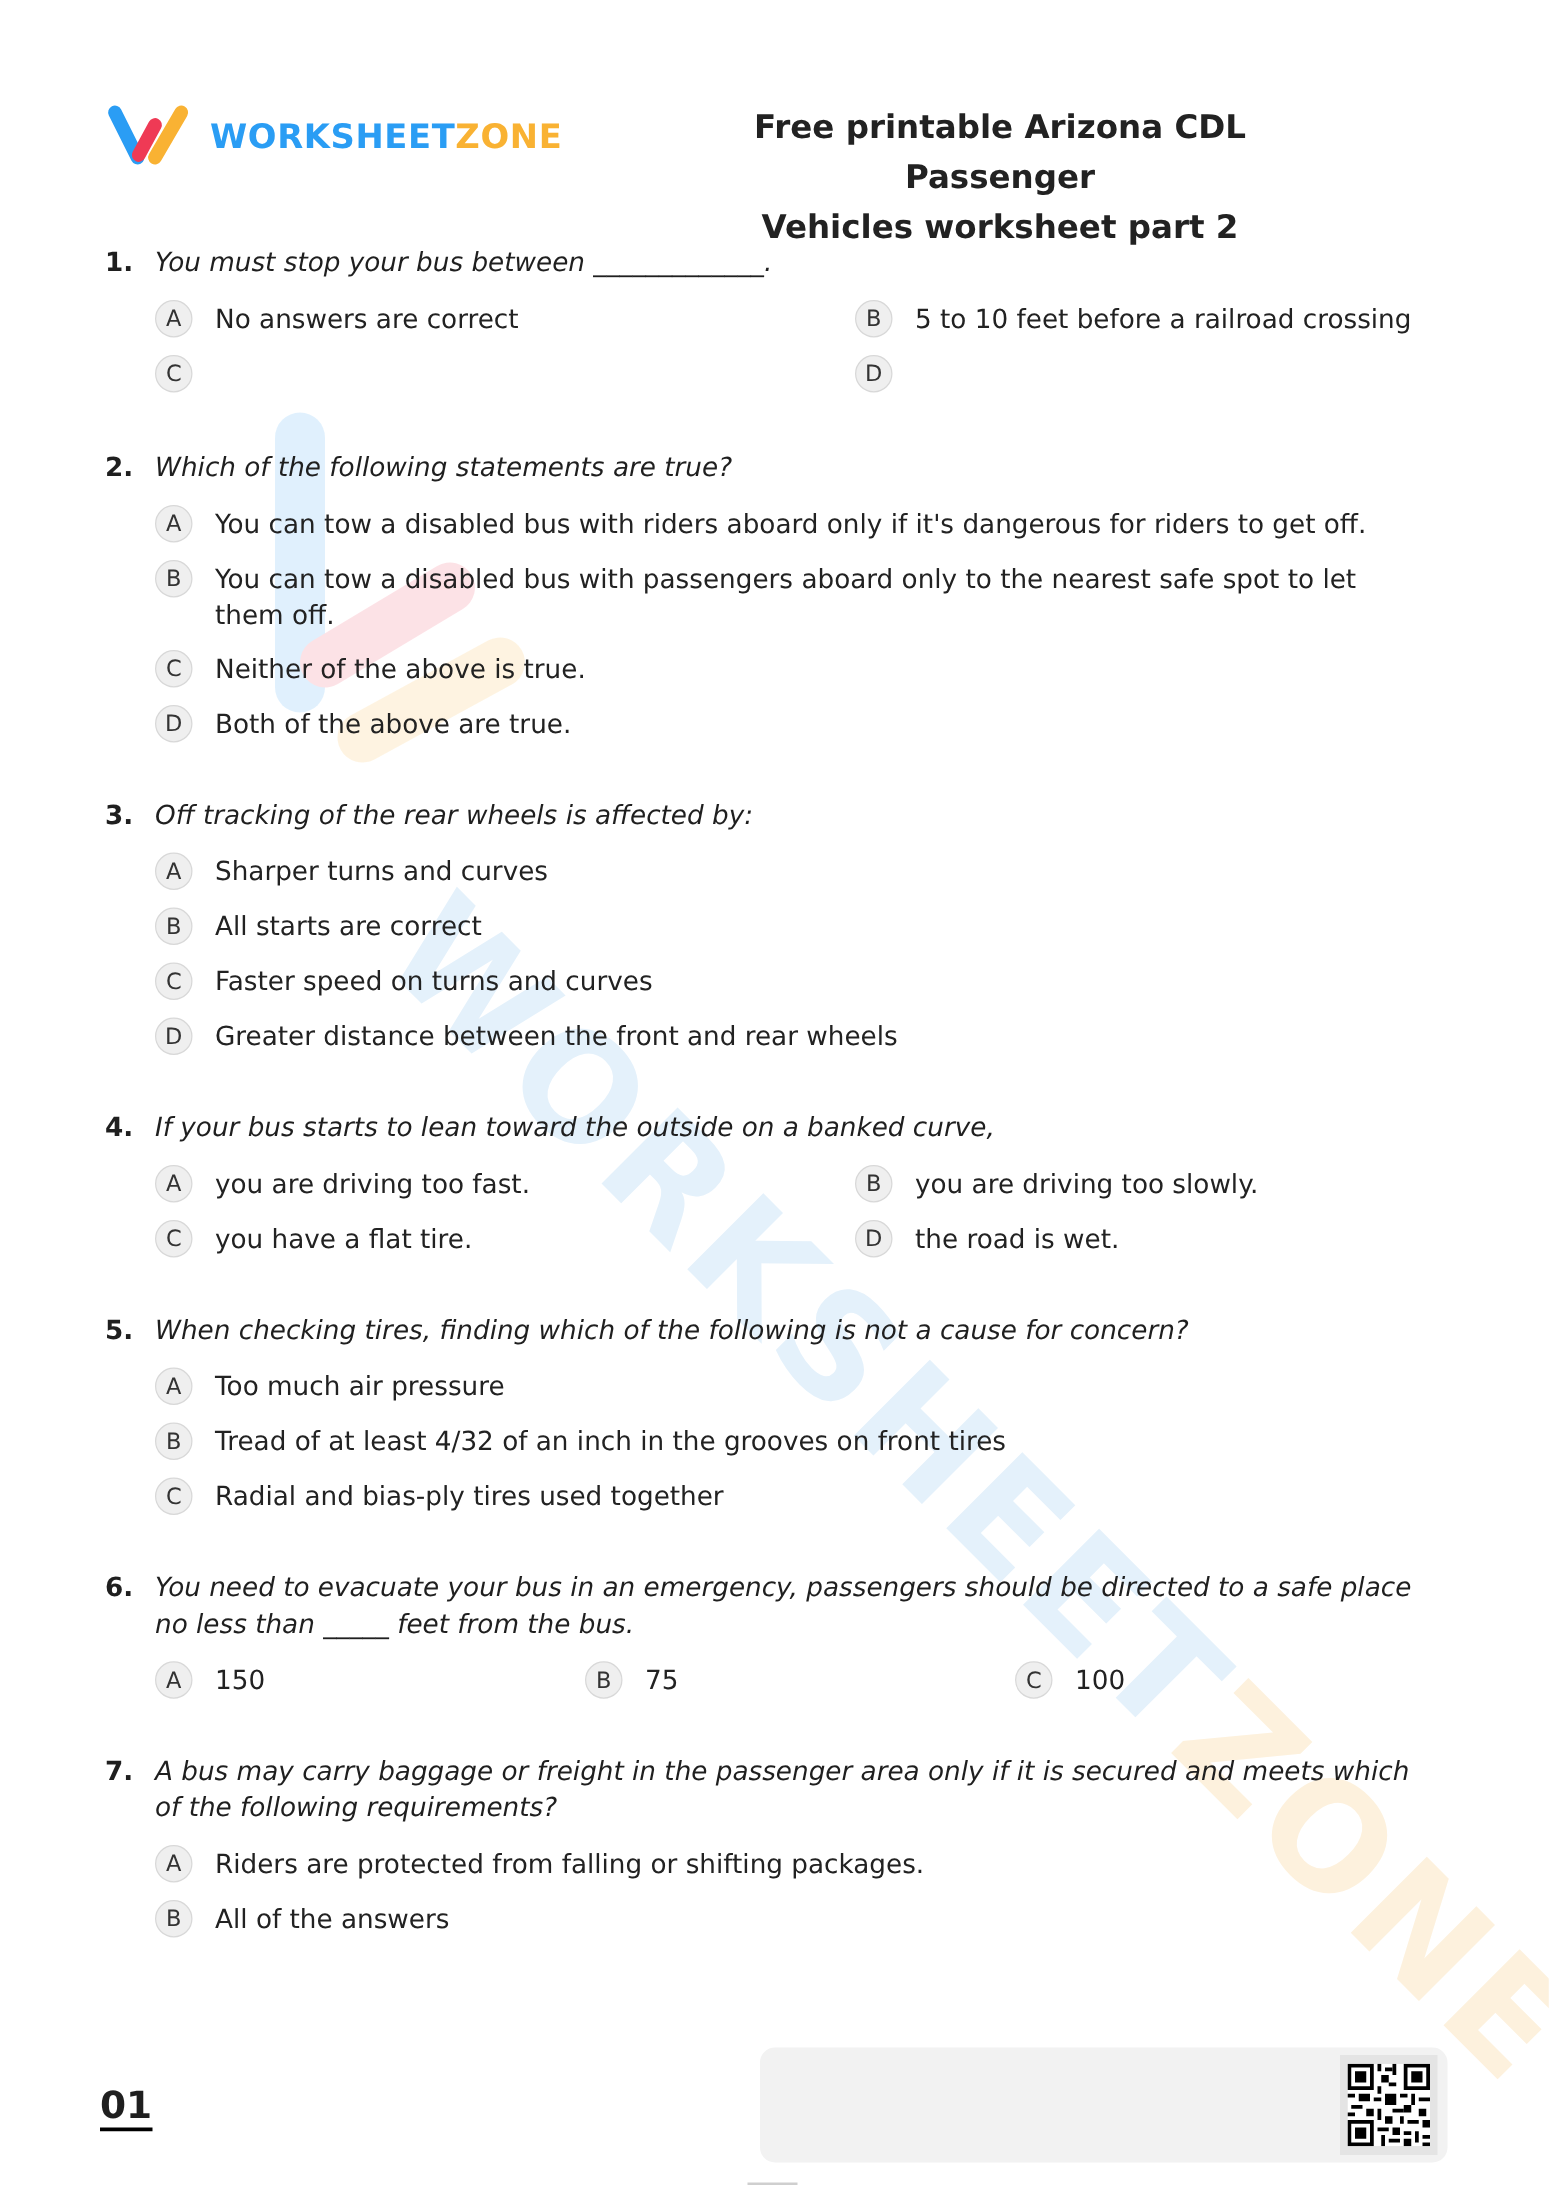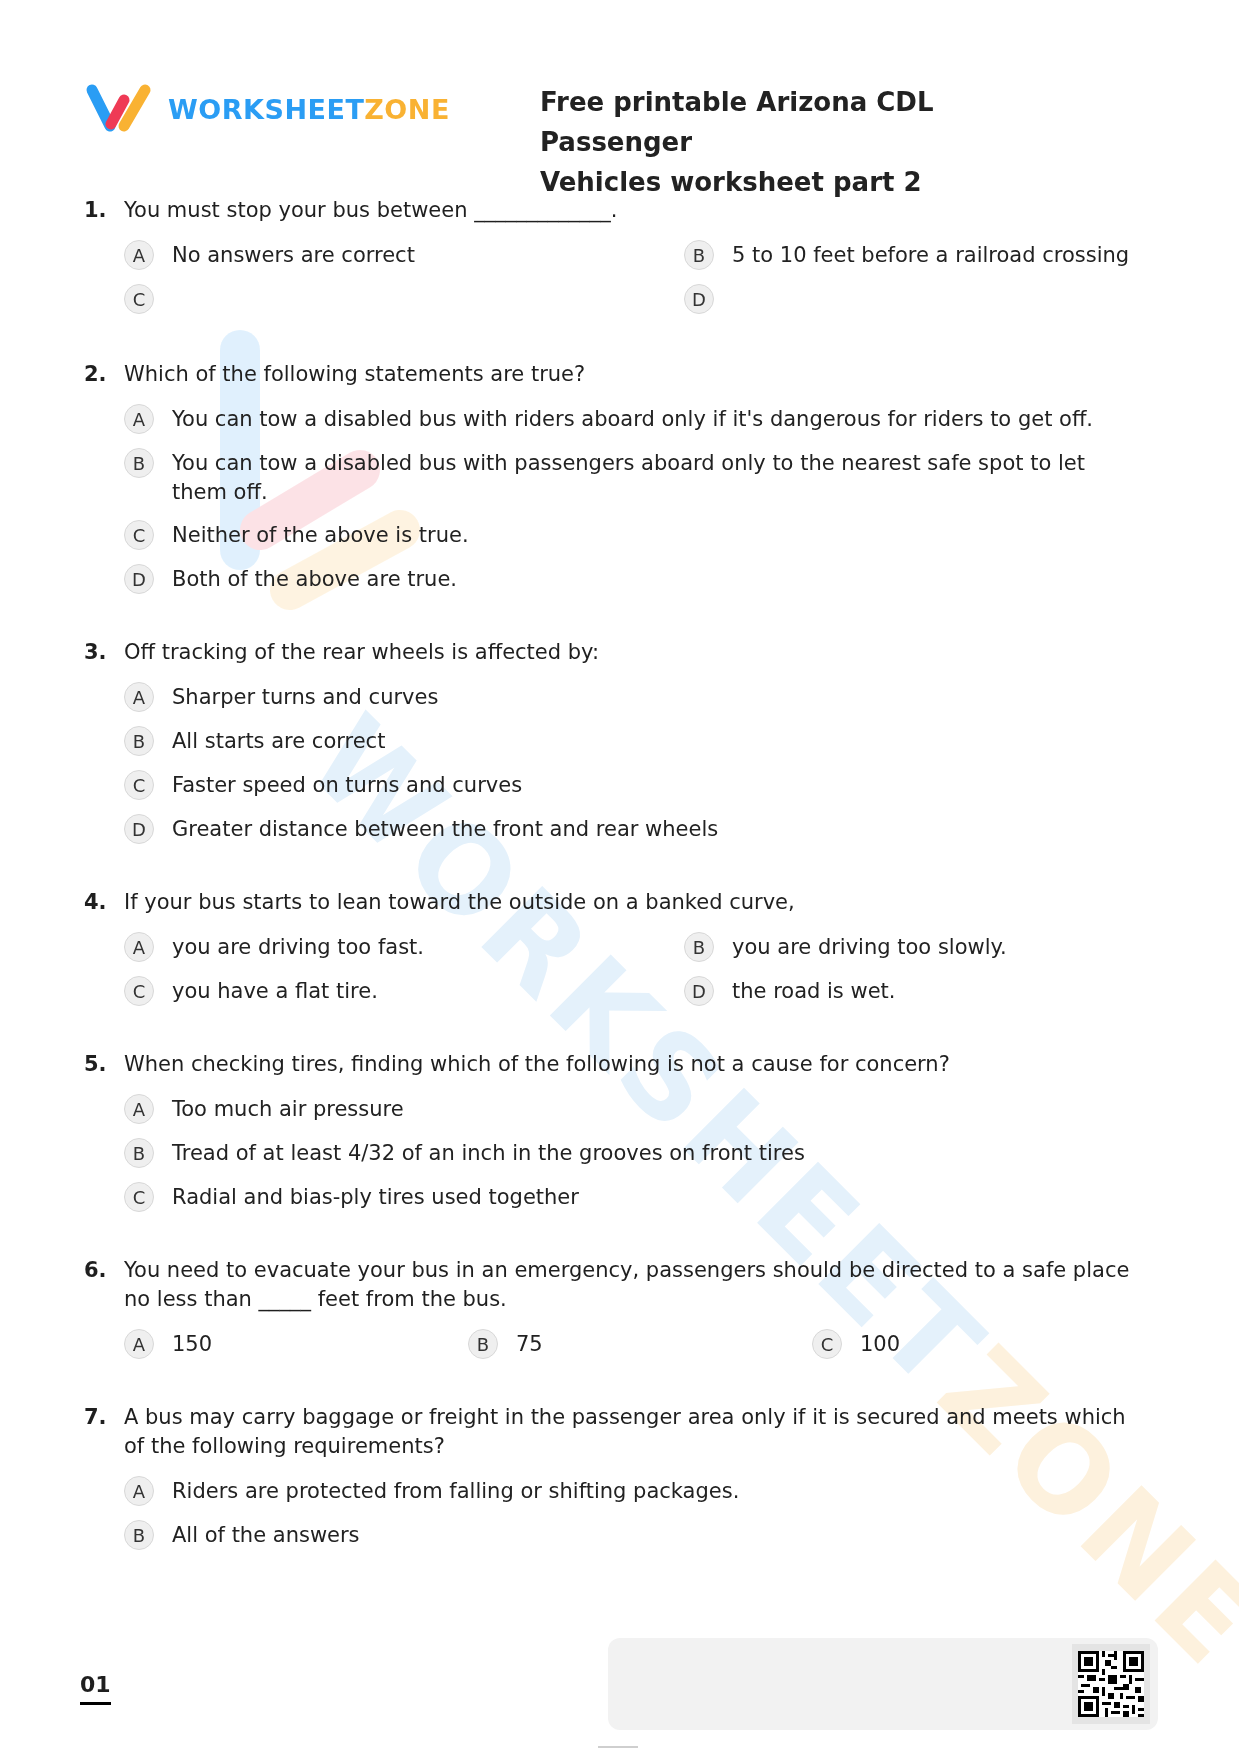--- a/index.html
+++ b/index.html
@@ -11,36 +11,36 @@
              font-size: 118px; font-weight: bold; letter-spacing: 6px; white-space: nowrap; }
   .wm-text .b { color: #e4f1fb; }
   .wm-text .o { color: #fdf1dd; }
 
   .header { position: absolute; left: 0; top: 0; width: 1239px; height: 170px; z-index: 1; }
   .logo { position: absolute; left: 84px; top: 82px; display: flex; align-items: center; }
   .logo-mark { width: 70px; height: 54px; position: relative; }
   .logo-text { margin-left: 14px; font-size: 27px; font-weight: bold; letter-spacing: 0.5px; }
   .logo-text .blue { color: #2a9df4; }
   .logo-text .orange { color: #f9b233; }
-  .title { position: absolute; left: 540px; top: 82px; width: 520px; text-align: left;
+  .title { position: absolute; left: 540px; top: 82px; width: 520px; text-align: center;
            font-size: 26px; font-weight: bold; line-height: 40px; color: #222; }
 
   .questions { position: absolute; left: 0; top: 0; z-index: 1; width: 1239px; }
   .q { position: absolute; left: 84px; width: 1080px; }
   .q-head { display: flex; font-size: 21px; line-height: 29px; }
   .q-num { width: 40px; font-weight: bold; flex: none; }
-  .q-text { flex: 1; }
+  .q-text { flex: 1; font-style: italic; }
   .opts { position: relative; margin-left: 40px; }
   .opt { position: absolute; display: flex; align-items: flex-start; font-size: 21px; line-height: 29px; }
   .badge { width: 30px; height: 30px; border-radius: 50%; background: #efefef; border: 1px solid #d8d8d8;
            box-sizing: border-box; display: flex; align-items: center; justify-content: center;
            font-size: 18px; color: #333; flex: none; margin-right: 18px; margin-top: -1px; }
   .opt-text { color: #222; }
 
-  .footer-page { position: absolute; left: 80px; top: 1668px; font-size: 22px; font-weight: 900;
+  .footer-page { position: absolute; left: 80px; top: 1668px; font-size: 30px; font-weight: 900;
                  border-bottom: 3px solid #000; line-height: 34px; z-index: 1; text-align: right; }
   .answer-box { position: absolute; left: 608px; top: 1638px; width: 550px; height: 92px;
                 background: #f2f2f2; border-radius: 12px; z-index: 1; }
   .answer-text { position: absolute; left: 30px; top: 32px; font-size: 20px; color: #8a8a8a; }
   .qr { position: absolute; right: 8px; top: 6px; width: 78px; height: 80px; background: #e4e4e4; }
   .qr svg { position: absolute; left: 6px; top: 7px; }
   .bottom-line { position: absolute; left: 598px; top: 1746px; width: 40px; height: 2px; background: #cfcfcf; }
 </style>
 </head>
 <body>

